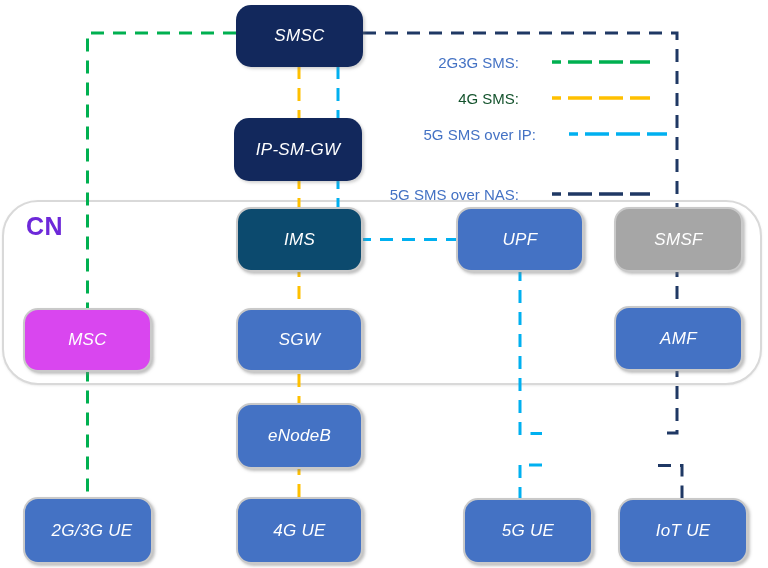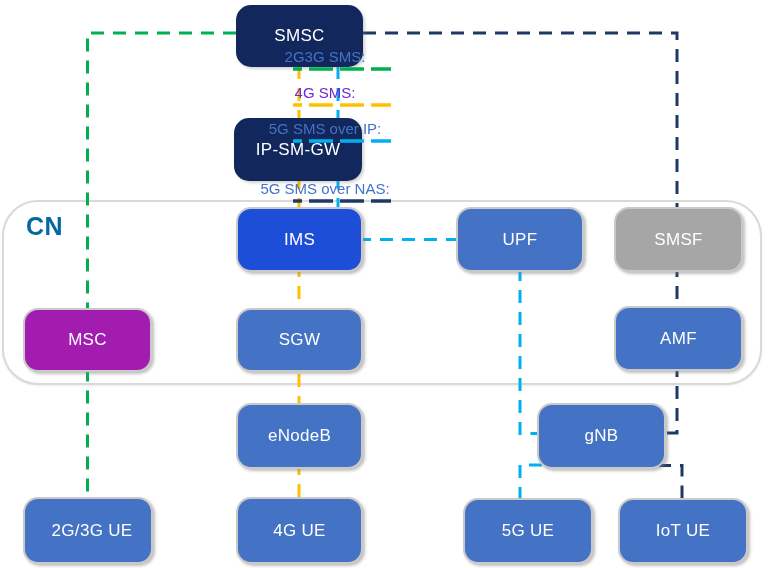--- a/index.html
+++ b/index.html
@@ -14,37 +14,37 @@
   }
   .cn-label{
     position:absolute;left:26px;top:212px;font-size:25px;font-weight:bold;
     letter-spacing:0.5px;
   }
   svg.wires{position:absolute;left:0;top:0;z-index:2;}
   .node{
     position:absolute;z-index:3;display:flex;align-items:center;justify-content:center;
     color:#ffffff;font-size:17px;border-radius:15px;
     border:2px solid #c9c9c9;box-shadow:2px 2px 3px rgba(130,130,130,0.5);
-    box-sizing:border-box;letter-spacing:0.3px;
+    box-sizing:border-box;letter-spacing:0.3px;font-style:italic;
   }
   .node.dark{border:none;box-shadow:2px 2px 3px rgba(130,130,130,0.35);}
   .legend-row{
     position:absolute;left:0;width:650px;height:22px;display:flex;
-    justify-content:flex-end;align-items:center;z-index:4;flex-direction:column;
+    justify-content:flex-end;align-items:center;z-index:4;
   }
   .legend-label{font-size:15px;white-space:nowrap;}
   .legend-swatch{margin-left:33px;flex:0 0 auto;}
 </style>
 </head>
 <body>
 
 <div id="canvas">
 
   <div class="cn"></div>
-  <div class="cn-label" style="color: #0369a1;">CN</div>
+  <div class="cn-label" style="color: #6d28d9;">CN</div>
 
   <svg class="wires" width="768" height="568" viewBox="0 0 768 568">
     <g fill="none" stroke-width="3" stroke-dasharray="13 9" stroke="#00B050">
       <path d="M236 33 H87.5 V510"></path>
     </g>
     <g fill="none" stroke-width="3" stroke-dasharray="13 9" stroke="#FFC000">
       <path d="M299 66 V510"></path>
     </g>
     <g fill="none" stroke-width="3" stroke-dasharray="13 9" stroke="#00B0F0">
       <path d="M338 66 V215"></path>
@@ -59,43 +59,40 @@
       <path d="M658 465.5 H682 V510"></path>
     </g>
   </svg>
 
   <div class="node dark" style="left: 236px; top: 5px; width: 127px; height: 62px; background-color: rgb(18, 40, 92);">
     <span>SMSC</span>
   </div>
   <div class="node dark" style="left: 234px; top: 118px; width: 128px; height: 63px; background-color: rgb(18, 40, 92);">
     <span>IP-SM-GW</span>
   </div>
-  <div class="node" style="left: 236px; top: 207px; width: 127px; height: 65px; background-color: #1d4ed8;">
+  <div class="node" style="left: 236px; top: 207px; width: 127px; height: 65px; background-color: #0c4a6e;">
     <span>IMS</span>
   </div>
   <div class="node" style="left: 456px; top: 207px; width: 128px; height: 65px; background-color: rgb(68, 114, 196);">
     <span>UPF</span>
   </div>
   <div class="node" style="left: 614px; top: 207px; width: 129px; height: 65px; background-color: rgb(166, 166, 166);">
     <span>SMSF</span>
   </div>
-  <div class="node" style="left: 23px; top: 308px; width: 129px; height: 64px; background-color: #a21caf;">
+  <div class="node" style="left: 23px; top: 308px; width: 129px; height: 64px; background-color: #d946ef;">
     <span>MSC</span>
   </div>
   <div class="node" style="left: 236px; top: 308px; width: 127px; height: 64px; background-color: rgb(68, 114, 196);">
     <span>SGW</span>
   </div>
   <div class="node" style="left: 614px; top: 306px; width: 129px; height: 65px; background-color: rgb(68, 114, 196);">
     <span>AMF</span>
   </div>
   <div class="node" style="left: 236px; top: 403px; width: 127px; height: 66px; background-color: rgb(68, 114, 196);">
     <span>eNodeB</span>
-  </div>
-  <div class="node" style="left: 537px; top: 403px; width: 129px; height: 66px; background-color: rgb(68, 114, 196);">
-    <span>gNB</span>
   </div>
   <div class="node" style="left: 23px; top: 497px; width: 130px; height: 67px; background-color: rgb(68, 114, 196); padding-left: 8px;">
     <span>2G/3G UE</span>
   </div>
   <div class="node" style="left: 236px; top: 497px; width: 127px; height: 67px; background-color: rgb(68, 114, 196);">
     <span>4G UE</span>
   </div>
   <div class="node" style="left: 463px; top: 498px; width: 130px; height: 66px; background-color: rgb(68, 114, 196);">
     <span>5G UE</span>
   </div>
@@ -103,26 +100,26 @@
     <span>IoT UE</span>
   </div>
 
   <div class="legend-row" style="top:51px;">
     <span class="legend-label" style="color: rgb(68, 114, 196);">2G3G SMS:</span>
     <svg class="legend-swatch" width="98" height="8">
       <line x1="0" y1="4" x2="98" y2="4" stroke-width="3.5" stroke-dasharray="24 7" stroke-dashoffset="15" stroke="#00B050"></line>
     </svg>
   </div>
   <div class="legend-row" style="top:87px;">
-    <span class="legend-label" style="color: #6d28d9; text-align: center;">4G SMS:</span>
+    <span class="legend-label" style="color: #14532d; text-align: center;">4G SMS:</span>
     <svg class="legend-swatch" width="98" height="8">
       <line x1="0" y1="4" x2="98" y2="4" stroke-width="3.5" stroke-dasharray="24 7" stroke-dashoffset="15" stroke="#FFC000"></line>
     </svg>
   </div>
-  <div class="legend-row" style="top:123px;">
+  <div class="legend-row" style="top:123px;margin-left:17px;">
     <span class="legend-label" style="color: rgb(68, 114, 196);">5G SMS over IP:</span>
     <svg class="legend-swatch" width="98" height="8">
       <line x1="0" y1="4" x2="98" y2="4" stroke-width="3.5" stroke-dasharray="24 7" stroke-dashoffset="15" stroke="#00B0F0"></line>
     </svg>
   </div>
   <div class="legend-row" style="top:158px;margin-top:25px;">
     <span class="legend-label" style="color: rgb(68, 114, 196);">5G SMS over NAS:</span>
     <svg class="legend-swatch" width="98" height="8">
       <line x1="0" y1="4" x2="98" y2="4" stroke-width="3.5" stroke-dasharray="24 7" stroke-dashoffset="15" stroke="#1F3864"></line>
     </svg>

